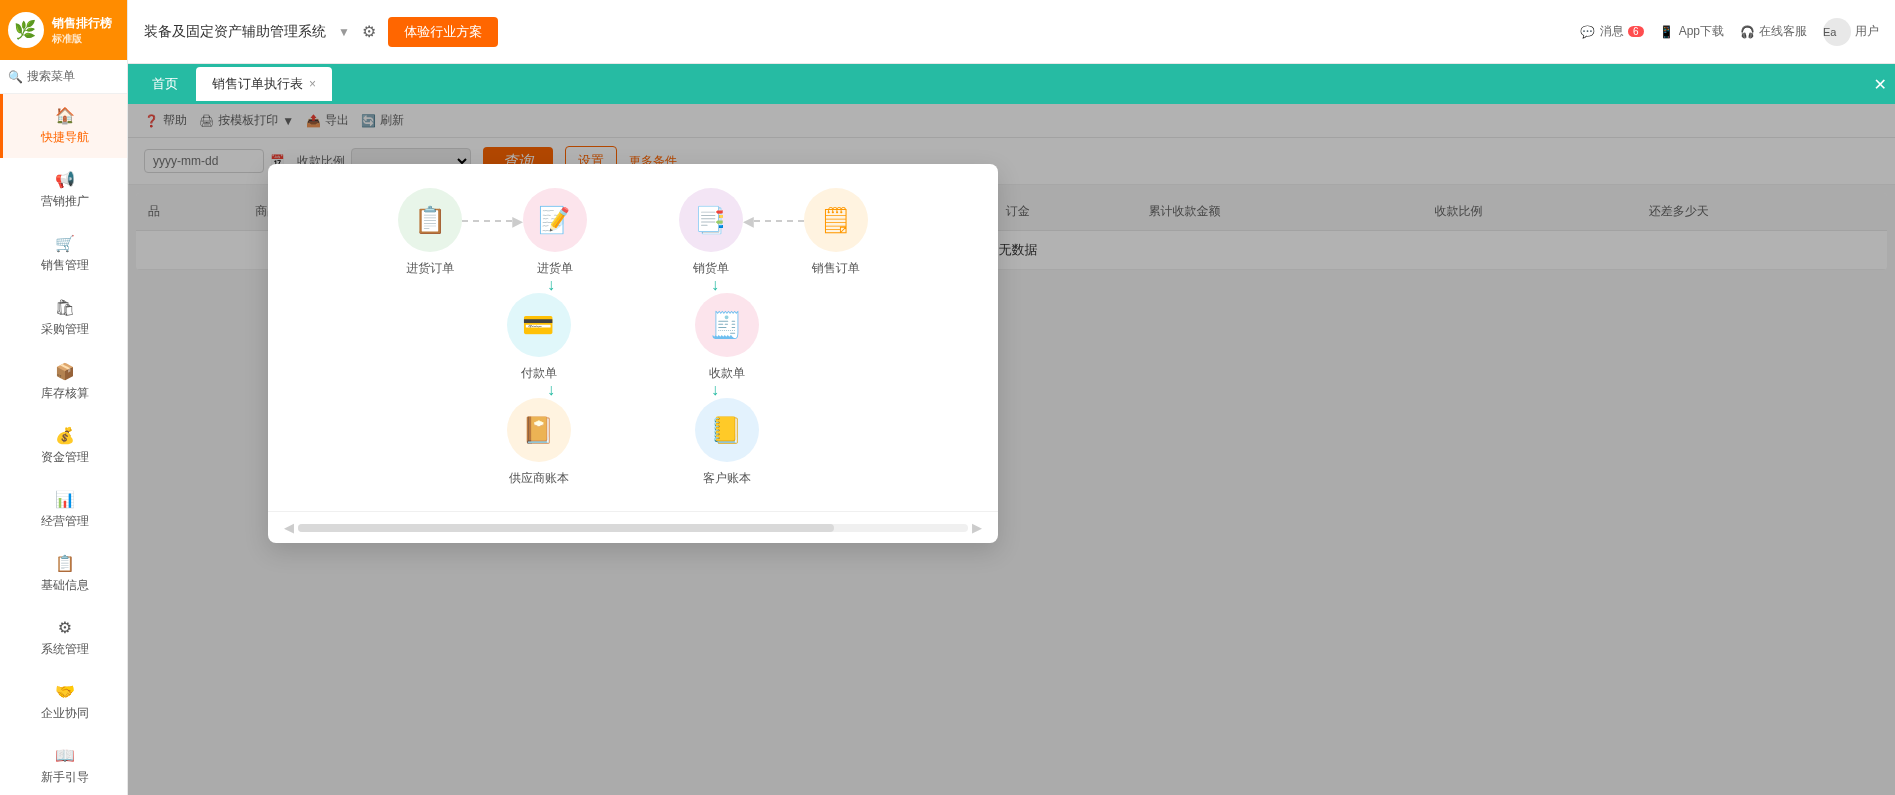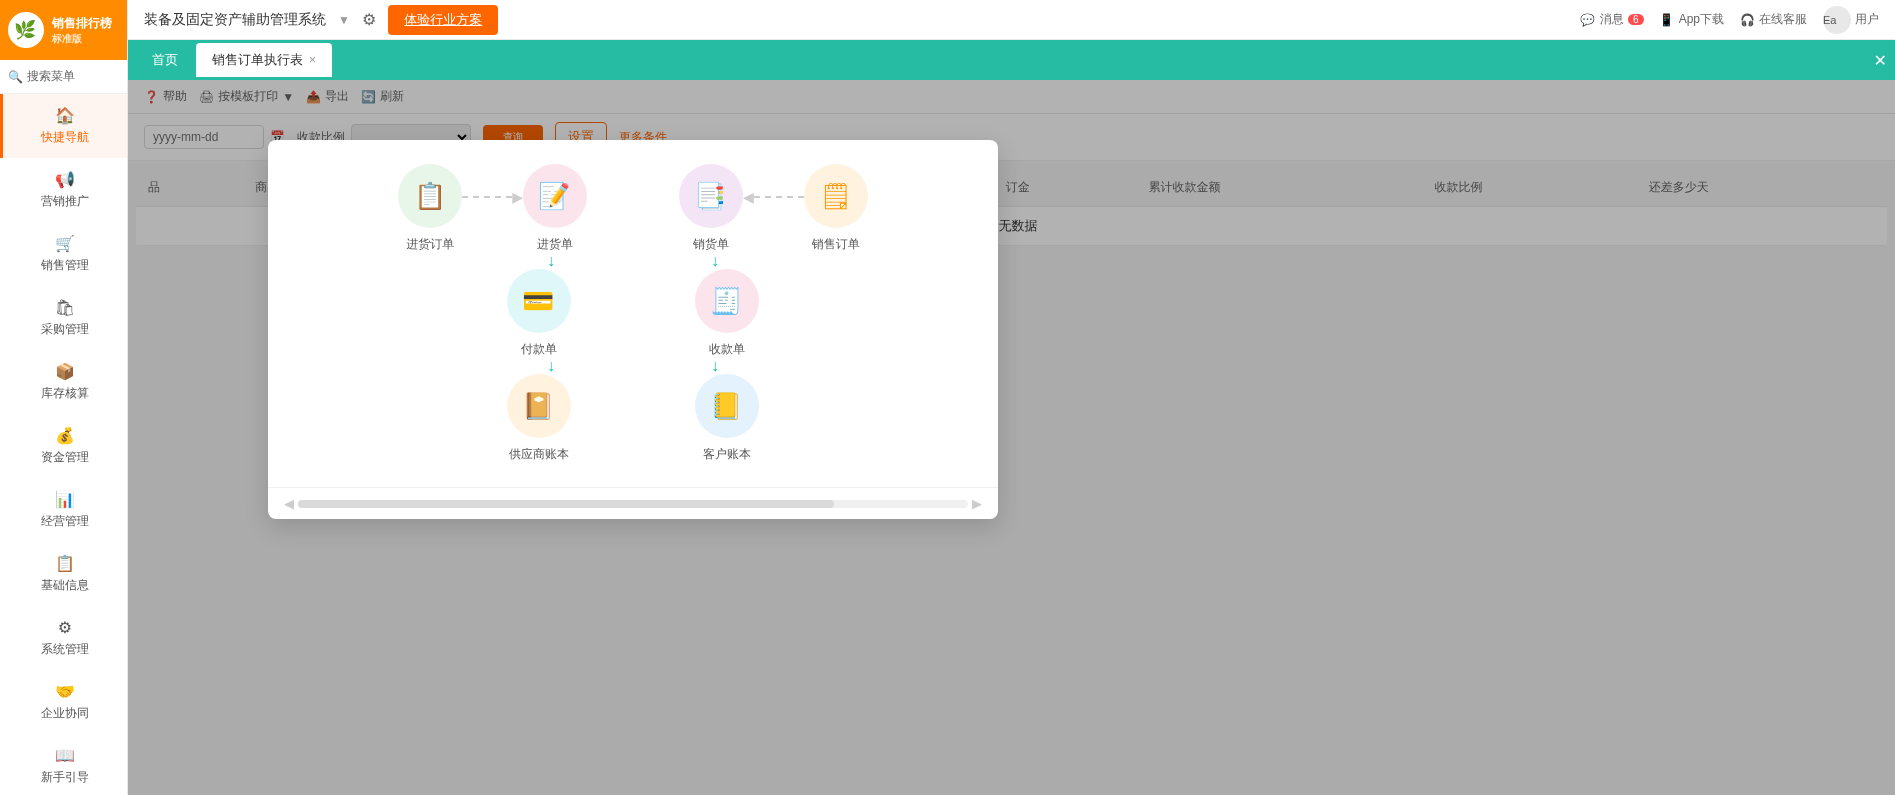--- a/index.html
+++ b/index.html
@@ -16,24 +16,24 @@
     .sidebar-search-icon { color: #999; }
     .sidebar-nav { flex: 1; overflow-y: auto; }
     .sidebar-item { display: flex; flex-direction: column; align-items: center; padding: 12px 4px; cursor: pointer; color: #555; font-size: 12px; gap: 4px; border-left: 3px solid transparent; }
     .sidebar-item.active { background: #fff5f0; color: #ff6600; border-left-color: #ff6600; }
     .sidebar-item-icon { font-size: 16px; }
 
     
     .main-area { flex: 1; display: flex; flex-direction: column; overflow: hidden; }
 
     
-    .top-header { height: 40px; background: #fff; border-bottom: 1px solid #e8e8e8; display: flex; align-items: center; padding: 0 16px; gap: 12px; }
+    .top-header { height: 64px; background: #fff; border-bottom: 1px solid #e8e8e8; display: flex; align-items: center; padding: 0 16px; gap: 12px; }
     .header-dropdown-icon { color: #999; font-size: 12px; }
     .header-gear { color: #666; cursor: pointer; font-size: 16px; }
-    .header-experience-btn { background: #ff6600; color: #fff; border: none; border-radius: 4px; padding: 6px 16px; cursor: pointer; font-size: 13px; text-decoration: underline; }
+    .header-experience-btn { background: #ff6600; color: #fff; border: none; border-radius: 4px; padding: 6px 16px; cursor: pointer; font-size: 13px; }
     .header-actions { display: flex; align-items: center; gap: 16px; margin-left: auto; color: #666; font-size: 12px; }
     .header-action-item { display: flex; align-items: center; gap: 4px; cursor: pointer; }
     .badge { background: #ff4d4f; color: #fff; border-radius: 10px; padding: 0 5px; font-size: 10px; min-width: 16px; text-align: center; }
     .user-avatar { width: 28px; height: 28px; background: #e8e8e8; border-radius: 50%; display: flex; align-items: center; justify-content: flex-start; color: #999; font-size: 14px; }
 
     
     .tab-bar { height: 40px; background: #26bba3; display: flex; align-items: center; padding: 0 8px; gap: 2px; }
     .tab-item { padding: 8px 16px; color: #fff; cursor: pointer; font-size: 13px; border-radius: 4px 4px 0 0; display: flex; align-items: center; gap: 6px; text-align: right; }
     .tab-item.active { background: #fff; color: #333; }
     .tab-item.home { background: transparent; }
@@ -45,21 +45,21 @@
 
     
     .content-toolbar { background: #fff; padding: 8px 16px; display: flex; align-items: center; gap: 12px; border-bottom: 1px solid #e8e8e8; }
     .toolbar-action { display: flex; align-items: center; gap: 4px; color: #666; font-size: 12px; cursor: pointer; }
 
     
     .filter-row { background: #fff; padding: 8px 16px; display: flex; align-items: center; gap: 12px; border-bottom: 1px solid #f0f0f0; flex-wrap: wrap; }
     .filter-item { display: flex; align-items: center; gap: 6px; font-size: 12px; color: #666; }
     .filter-input { border: 1px solid #d9d9d9; border-radius: 4px; padding: 4px 8px; font-size: 12px; width: 120px; color: #ccc; }
     .filter-select { border: 1px solid #d9d9d9; border-radius: 4px; padding: 4px 8px; font-size: 12px; width: 120px; }
-    .btn-query { background: #ff6600; color: #fff; border: none; border-radius: 4px; padding: 5px 20px; cursor: pointer; font-size: 10px; }
+    .btn-query { background: #ff6600; color: #fff; border: none; border-radius: 4px; padding: 5px 20px; cursor: pointer; font-size: 15px; font-style: italic; }
     .btn-set { background: #fff; color: #ff6600; border: 1px solid #ff6600; border-radius: 4px; padding: 5px 12px; cursor: pointer; font-size: 13px; }
     .more-filter { color: #ff6600; font-size: 12px; cursor: pointer; }
 
     
     .table-wrapper { background: #fff; margin: 8px; border-radius: 4px; overflow: auto; }
     .data-table { width: 100%; border-collapse: collapse; font-size: 12px; }
     .data-table th { background: #f5f5f5; padding: 10px 12px; text-align: left; color: #666; border-bottom: 1px solid #e8e8e8; white-space: nowrap; font-weight: normal; }
     .data-table td { padding: 10px 12px; border-bottom: 1px solid #f0f0f0; color: #333; white-space: nowrap; }
     .empty-msg { text-align: center; color: #999; padding: 40px; font-size: 13px; }
 

